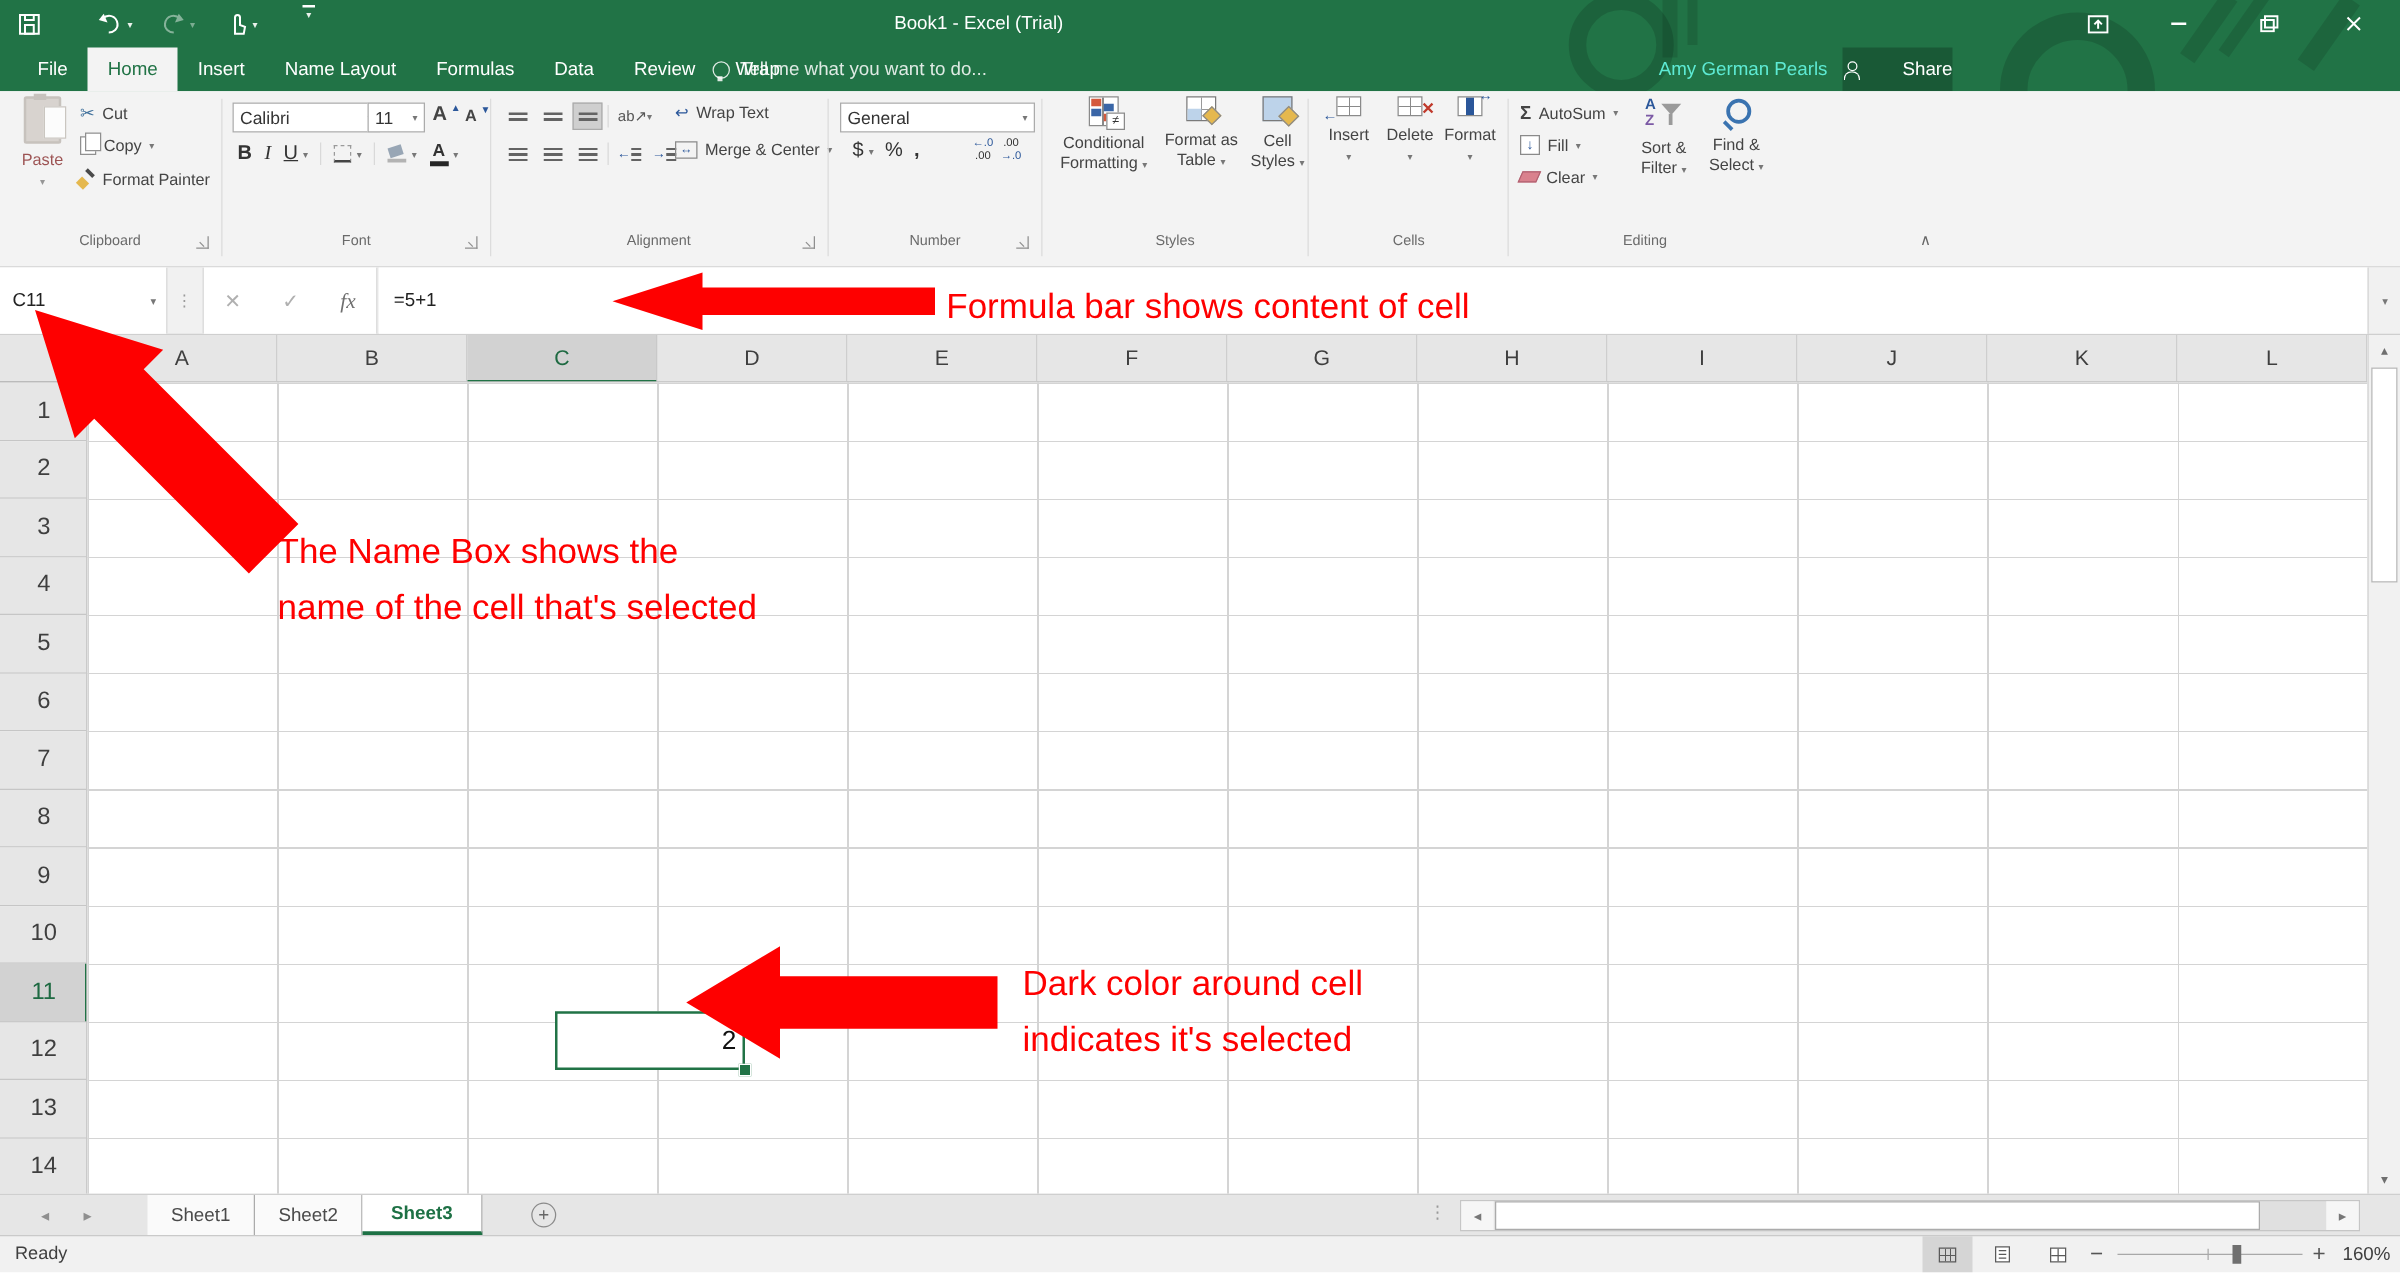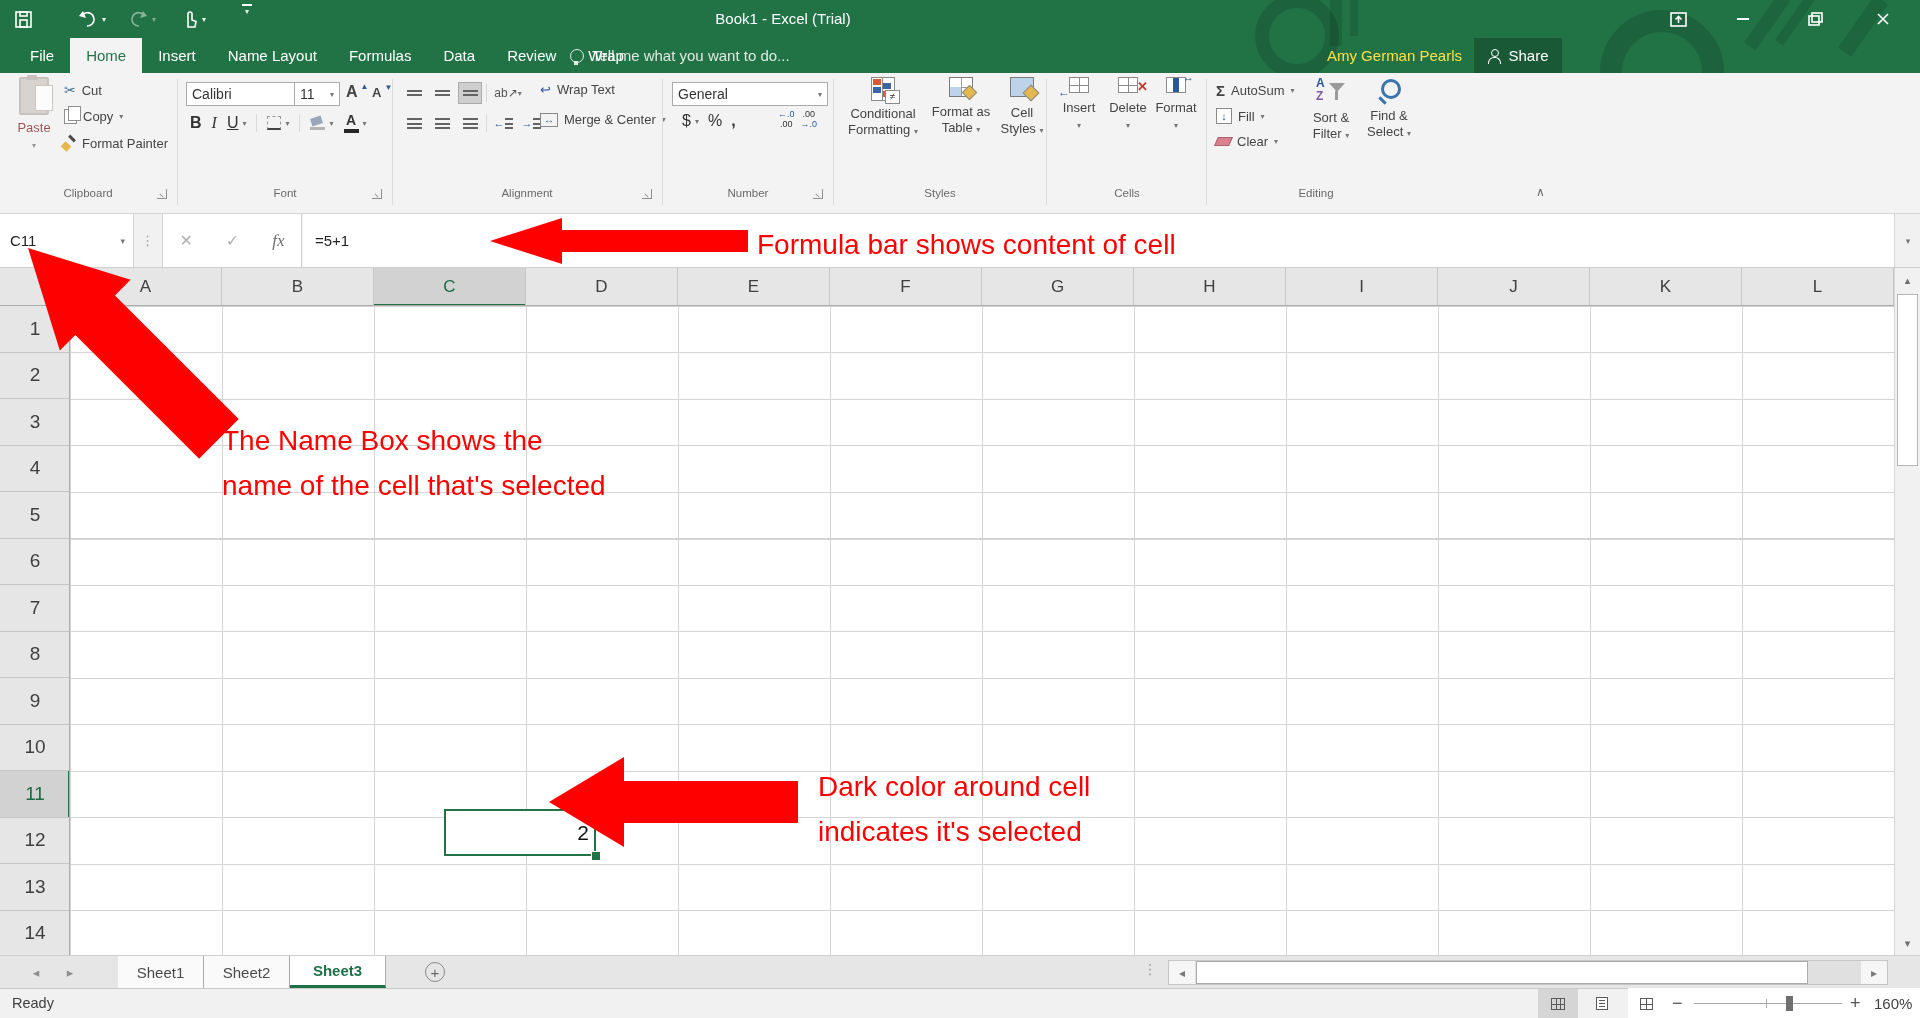--- a/index.html
+++ b/index.html
@@ -17,23 +17,23 @@
   .qatbtn{position:absolute;top:4px;height:30px;display:flex;align-items:center;color:#fff;}
   .qcaret{font-size:8px;color:#eaf2ec;margin-left:4px;}
   #wintitle{position:absolute;top:0;height:38px;line-height:38px;left:783px;transform:translateX(-50%);
             color:#fff;font-size:15px;white-space:nowrap;}
   .winbtn{position:absolute;top:0;width:46px;height:38px;display:flex;align-items:center;justify-content:center;color:#fff;}
   #menurow{position:absolute;left:0;top:38px;width:1920px;height:35px;display:flex;align-items:stretch;}
   .mtab{padding:0 16px;line-height:35px;font-size:15px;color:#fff;white-space:nowrap;}
   .mtab.active{background:#f3f3f3;color:var(--green);}
   #tellme{position:absolute;left:570px;top:38px;height:35px;display:flex;align-items:center;gap:8px;
           color:rgba(255,255,255,.85);font-size:15px;}
-  #username{position:absolute;right:458px;top:38px;height:35px;line-height:35px;color:#fde047;font-size:15px;}
+  #username{position:absolute;right:458px;top:38px;height:35px;line-height:35px;color:#5eead4;font-size:15px;}
   #sharebtn{position:absolute;left:1474px;top:38px;width:88px;height:35px;background:rgba(0,0,0,.22);
-            display:flex;align-items:center;justify-content:center;gap:7px;color:#fff;font-size:15px;}
+            display:flex;align-items:center;justify-content:space-between;gap:7px;color:#fff;font-size:15px;}
 
   
   .wsvg{stroke:#fff;fill:none;stroke-width:1.6;}
   .bulb{width:12px;height:12px;border:1.5px solid rgba(255,255,255,.85);border-radius:50%;position:relative;}
   .bulb:after{content:"";position:absolute;left:3px;top:11px;width:4px;height:4px;background:rgba(255,255,255,.85);}
   .person{width:14px;height:14px;position:relative;}
   .person:before{content:"";position:absolute;left:4px;top:0;width:6px;height:6px;border:1.4px solid #fff;border-radius:50%;}
   .person:after{content:"";position:absolute;left:1px;top:8px;width:11px;height:6px;border:1.4px solid #fff;border-bottom:none;border-radius:6px 6px 0 0;}
 
   
@@ -135,21 +135,21 @@
         font-size:15px;color:#4a4a4a;box-sizing:border-box;}
   .stab.active{background:#fff;color:#1e7145;font-weight:bold;border-bottom:3px solid #1e7145;}
   #newsheet{position:absolute;left:425px;top:6px;width:20px;height:20px;border:1px solid #8a8a8a;border-radius:50%;
             color:#666;font-size:15px;line-height:19px;text-align:center;background:transparent;box-sizing:border-box;}
   #tbhandle{position:absolute;left:1143px;top:5px;color:#9a9a9a;font-size:14px;}
   #hscroll{position:absolute;left:1168px;top:4px;width:720px;height:25px;background:#e0e0e0;border:1px solid #c6c6c6;box-sizing:border-box;}
   .harr{position:absolute;top:0;width:26px;height:23px;background:#f6f6f6;display:flex;align-items:center;justify-content:center;color:#777;font-size:12px;}
   #hthumb{position:absolute;left:27px;top:0;width:612px;height:23px;background:#fff;border:1px solid #ababab;box-sizing:border-box;}
 
   
-  #statusbar{left:0;top:988px;width:1628px;height:30px;background:#f1f1f1;border-top:1px solid #cacaca;box-sizing:border-box;}
+  #statusbar{left:0;top:988px;width:1920px;height:30px;background:#f1f1f1;border-top:1px solid #cacaca;box-sizing:border-box;}
   #ready{position:absolute;left:12px;top:0;line-height:29px;font-size:14.5px;color:#3f3f3f;}
   .vb{position:absolute;top:0;width:40px;height:29px;display:flex;align-items:center;justify-content:center;}
   .vb.on{background:#d5d5d5;}
   .iview{width:14px;height:12px;border:1px solid #5a5a5a;box-sizing:border-box;background:
      linear-gradient(to right,transparent 0 4px,#5a5a5a 4px 5px,transparent 5px 8px,#5a5a5a 8px 9px,transparent 9px),
      linear-gradient(to bottom,transparent 0 5px,#5a5a5a 5px 6px,transparent 6px);}
   .ipage{width:12px;height:13px;border:1px solid #5a5a5a;box-sizing:border-box;position:relative;background:#fff;}
   .ipage:before{content:"";position:absolute;left:2px;top:2px;width:6px;height:1px;background:#5a5a5a;box-shadow:0 3px 0 #5a5a5a,0 6px 0 #5a5a5a;}
   .ibreak{width:13px;height:12px;border:1px solid #5a5a5a;box-sizing:border-box;position:relative;background:#fff;}
   .ibreak:before{content:"";position:absolute;left:5px;top:0;width:1px;height:10px;background:#5a5a5a;}

